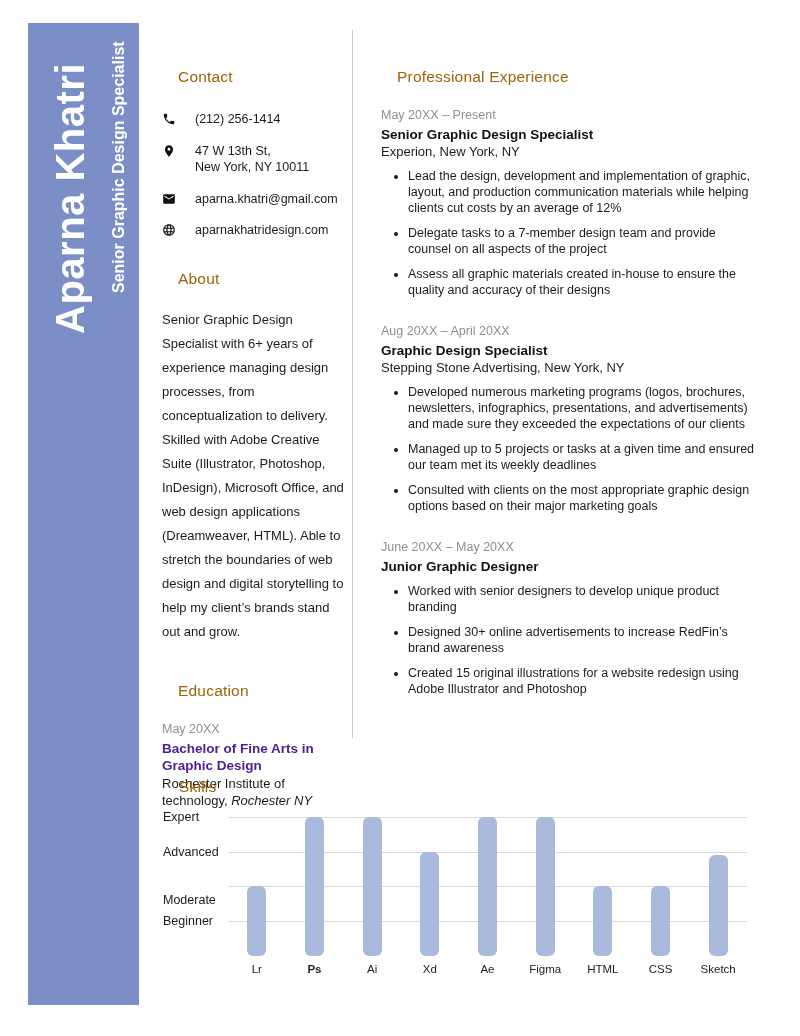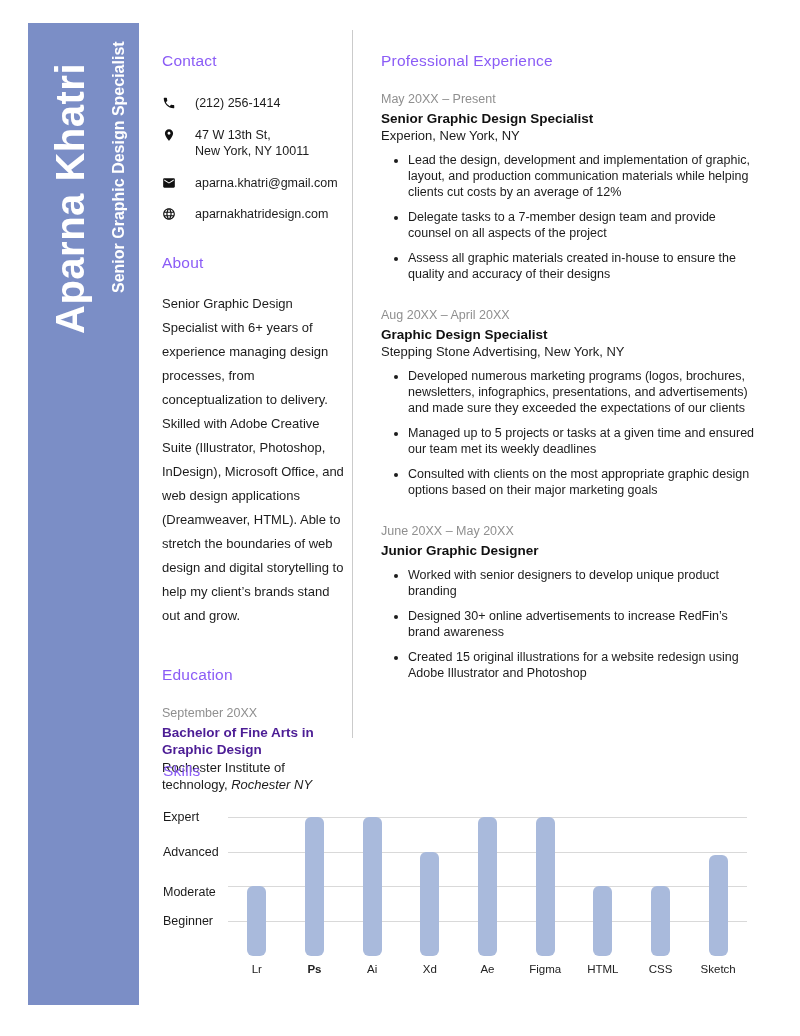--- a/index.html
+++ b/index.html
@@ -7,21 +7,21 @@
           font-family:"Liberation Sans", sans-serif; color:#1c1c1c; }
 
   
   .sidebar { position:absolute; left:28px; top:23px; width:111px; height:982px; background:#7b8ec6; }
   .vtext { position:absolute; transform-origin:0 0; transform:rotate(-90deg);
            white-space:nowrap; color:#ffffff; font-weight:700; }
   .vname { left:17px; top:311px; font-size:40px; line-height:50px; letter-spacing:0.5px; }
   .vsub  { left:79px; top:270px; font-size:16px; line-height:24px; }
 
   
-  .h { font-size:15.5px; font-weight:400; color:#8b5cf6; letter-spacing:0.2px; margin:0; }
+  .h { font-size:15.5px; font-weight:400; color:#a16207; letter-spacing:0.2px; margin:16px; }
 
   
   .left-col { position:absolute; left:162px; top:52px; width:187px; }
   .contact-items { margin-top:25px; }
   .crow { display:flex; align-items:flex-start; gap:19px; margin-bottom:15px;
           font-size:12.5px; line-height:16.5px; }
   .crow .cicon { flex:none; width:14px; height:14px; margin-top:1px; }
   .crow .cicon svg { width:14px; height:14px; fill:#111; display:block; }
   .about-h { margin-top:31px; }
   .about-text { margin:20px 0 0; font-size:13px; line-height:24px; }
@@ -107,21 +107,21 @@
           <div>
             <div>aparnakhatridesign.com</div>
           </div>
         </div>
       </div>
 
     <h2 class="h about-h">About</h2>
     <p class="about-text">Senior Graphic Design Specialist with 6+ years of experience managing design processes, from conceptualization to delivery. Skilled with Adobe Creative Suite (Illustrator, Photoshop, InDesign), Microsoft Office, and web design applications (Dreamweaver, HTML). Able to stretch the boundaries of web design and digital storytelling to help my client’s brands stand out and grow.</p>
 
     <h2 class="h edu-h">Education</h2>
-    <div class="date edu-date">September 20XX</div>
+    <div class="date edu-date">May 20XX</div>
     <div class="degree">Bachelor of Fine Arts in Graphic Design</div>
     <div class="school"><span>Rochester Institute of technology,</span> <span class="italic">Rochester NY</span></div>
   </div>
 
   <div class="divider"></div>
 
   <div class="right-col">
     <h2 class="h">Professional Experience</h2>
     <div class="jobs">
         <div class="job">
@@ -156,21 +156,21 @@
       </div>
   </div>
 
   <h2 class="h skills-h">Skills</h2>
   <div class="chart">
       <div class="gridline" style="left: 65px; top: 10px; width: 519px; background: rgb(217, 217, 217);"></div>
       <div class="ylabel" style="top: 2px;">Expert</div>
       <div class="gridline" style="left: 65px; top: 44.7px; width: 519px; background: rgb(217, 217, 217);"></div>
       <div class="ylabel" style="top: 36.7px;">Advanced</div>
       <div class="gridline" style="left: 65px; top: 79.4px; width: 519px; background: rgb(217, 217, 217);"></div>
-      <div class="ylabel" style="top: 77px;">Moderate</div>
+      <div class="ylabel" style="top: 85px;">Moderate</div>
       <div class="gridline" style="left: 65px; top: 114.1px; width: 519px; background: rgb(217, 217, 217);"></div>
       <div class="ylabel" style="top: 106.1px;">Beginner</div>
       <div class="bar" style="left: 84.3333px; top: 79.4px; width: 19px; height: 69.4px; background: rgb(169, 186, 220);"></div>
       <div class="xlabel" style="left: 65px; width: 57.6667px; top: 156px;">Lr</div>
       <div class="bar" style="left: 142px; top: 10px; width: 19px; height: 138.8px; background: rgb(169, 186, 220);"></div>
       <div class="xlabel" style="left: 122.667px; width: 57.6667px; top: 156px; font-weight: bold;">Ps</div>
       <div class="bar" style="left: 199.667px; top: 10px; width: 19px; height: 138.8px; background: rgb(169, 186, 220);"></div>
       <div class="xlabel" style="left: 180.333px; width: 57.6667px; top: 156px;">Ai</div>
       <div class="bar" style="left: 257.333px; top: 44.7px; width: 19px; height: 104.1px; background: rgb(169, 186, 220);"></div>
       <div class="xlabel" style="left: 238px; width: 57.6667px; top: 156px;">Xd</div>

